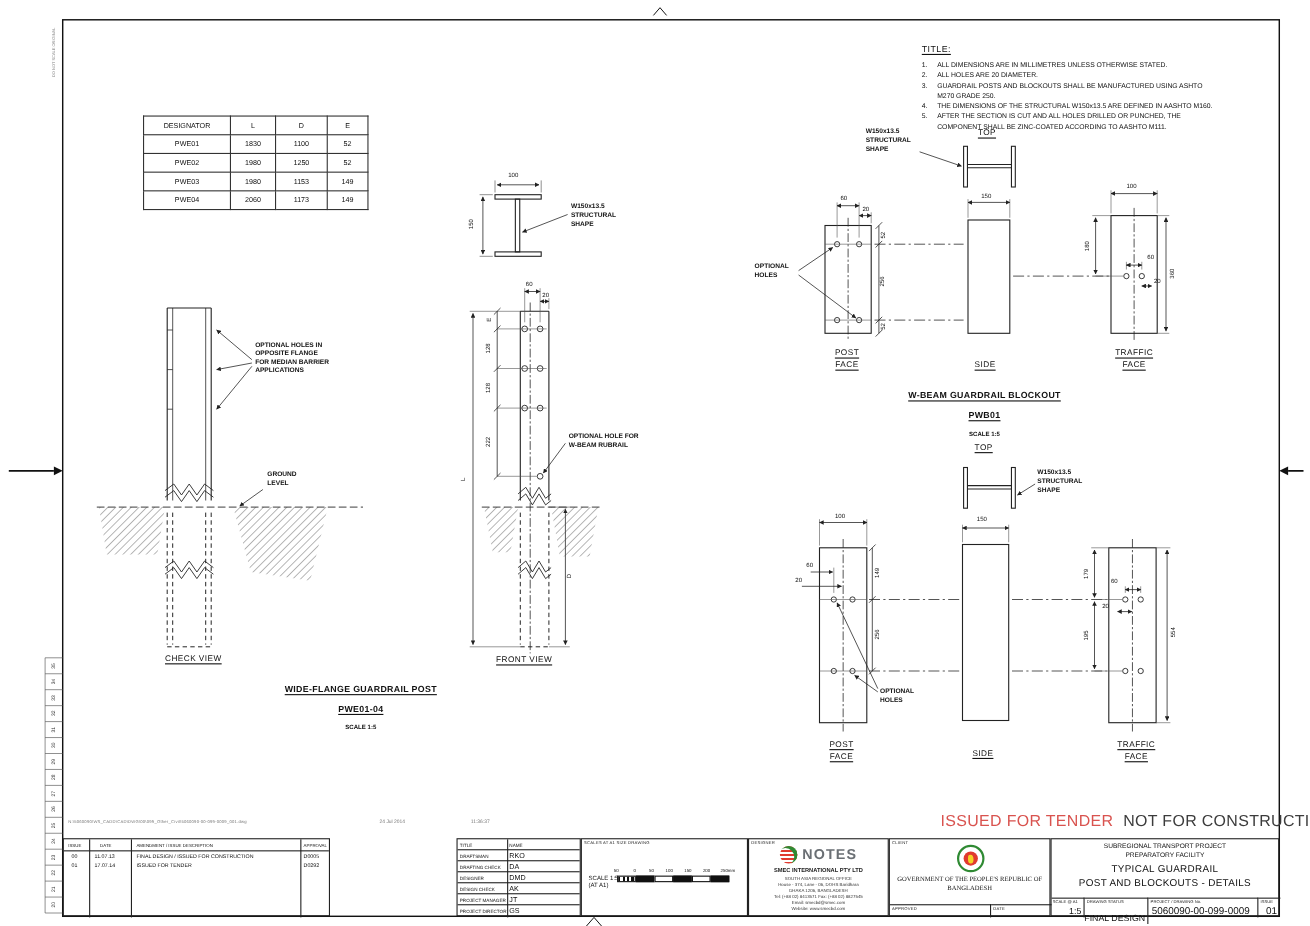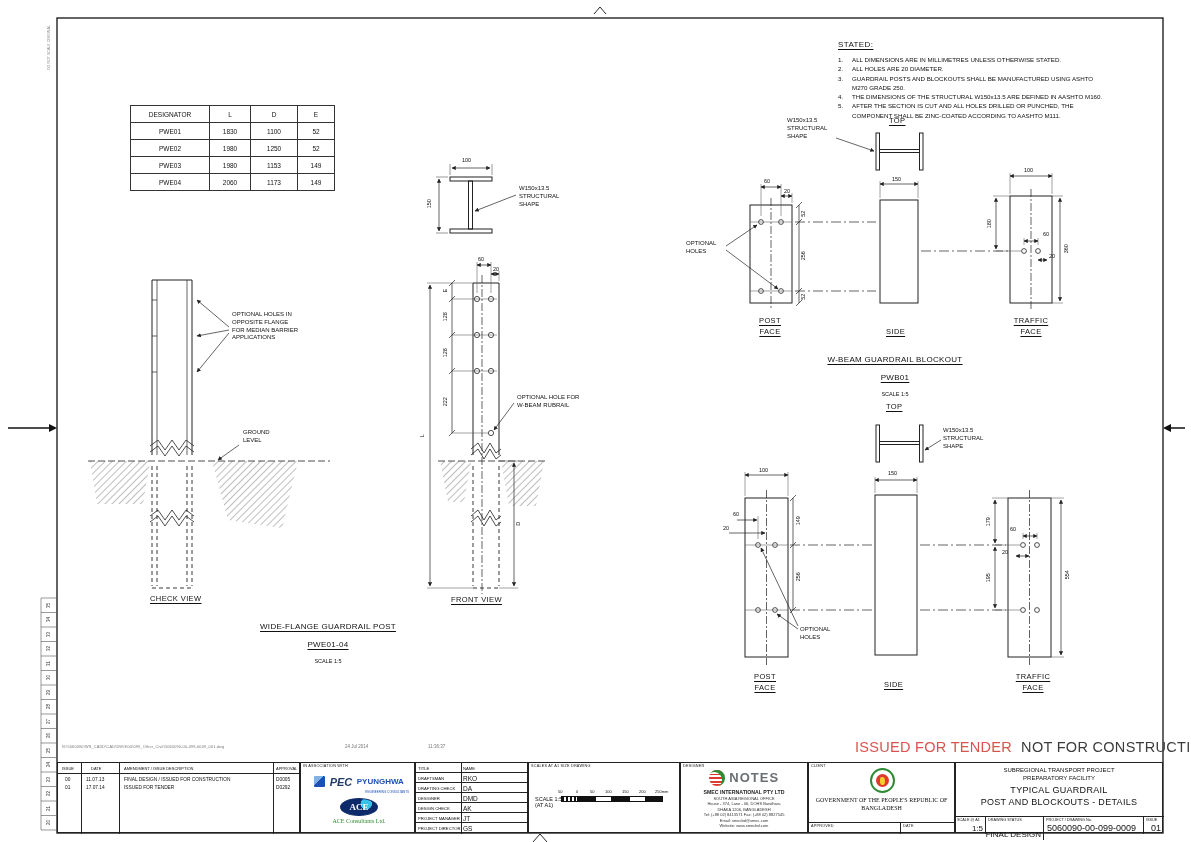--- a/index.html
+++ b/index.html
@@ -1,18 +1,18 @@
 <!DOCTYPE html>
 <html><head>
 <meta charset="utf-8">
 <style>
   html,body{margin:0;padding:0;background:#f4f4f2;}
   #sheet{position:relative;width:1191px;height:842px;background:#fff;font-family:"Liberation Sans",sans-serif;color:#111;overflow:hidden;}
   svg{position:absolute;left:0;top:0;pointer-events:none;}
-  .lbl{position:absolute;font-size:6px;line-height:1.3;color:#111;white-space:pre-line;}
+  .lbl{position:absolute;font-size:6px;line-height:1.3;color:#111;white-space:pre-line;font-weight:bold;}
   .dim{position:absolute;font-size:5.5px;line-height:1;color:#111;white-space:nowrap;}
   .rot{transform:rotate(-90deg);transform-origin:center;}
   .vlab{position:absolute;font-size:7.5px;letter-spacing:.4px;color:#111;text-decoration:underline;text-underline-offset:2px;white-space:pre-line;line-height:1.5;}
   .ttl{font-size:8px;letter-spacing:.3px;text-decoration:underline;text-underline-offset:2px;}
   .ctr{text-align:center;}
   
   #destab{position:absolute;left:130px;top:105px;border-collapse:collapse;}
   #destab td,#destab th{border:1px solid #333;font-weight:normal;font-size:6.5px;text-align:center;padding:0;height:16px;}
   
   #notes{position:absolute;left:838px;top:40px;width:300px;}
@@ -437,21 +437,21 @@
   <tr>
     <td>PWE04</td>
           <td>2060</td>
           <td>1173</td>
           <td>149</td>
   </tr>
 </tbody>
     </table>
 
 <div id="notes">
-  <div class="nt">STATED:</div>
+  <div class="nt">TITLE:</div>
   <div class="note-row">
         <span class="nn">1.</span>
         <span class="nx">ALL DIMENSIONS ARE IN MILLIMETRES UNLESS OTHERWISE STATED.</span>
       </div>
   <div class="note-row">
         <span class="nn">2.</span>
         <span class="nx">ALL HOLES ARE 20 DIAMETER.</span>
       </div>
   <div class="note-row">
         <span class="nn">3.</span>
@@ -537,33 +537,20 @@
     <span class="itab-v" style="left:7px;top:14px">00</span>
     <span class="itab-v" style="left:28px;top:14px">11.07.13</span>
     <span class="itab-v" style="left:66px;top:14px">FINAL DESIGN / ISSUED FOR CONSTRUCTION</span>
     <span class="itab-v" style="left:218px;top:14px">D0005</span>
     <span class="itab-v" style="left:7px;top:22px">01</span>
     <span class="itab-v" style="left:28px;top:22px">17.07.14</span>
     <span class="itab-v" style="left:66px;top:22px">ISSUED FOR TENDER</span>
     <span class="itab-v" style="left:218px;top:22px">D0292</span>
   </div>
 
-  <div class="cell" style="left:243px;top:0;width:115px;height:71px">
-    <span class="clab">IN ASSOCIATION WITH</span>
-    <div style="position:absolute;left:8px;top:9px;width:100px;text-align:center">
-      <span style="display:inline-block;width:11px;height:11px;background:linear-gradient(135deg,#7fb2e8 0 45%,#1d4fb8 45%);vertical-align:middle;border-radius:1px"></span>
-      <span style="font-size:11px;font-weight:bold;color:#223a66;font-style:italic;vertical-align:middle">PEC</span>
-      <span style="font-size:8px;font-weight:bold;color:#1d4fb8;vertical-align:middle">PYUNGHWA</span>
-      <div style="font-size:3px;color:#1d4fb8;margin-top:0;text-align:right">ENGINEERING CONSULTANTS</div>
-    </div>
-    <div style="position:absolute;left:8px;top:33px;width:100px;text-align:center">
-      <span style="display:inline-block;width:36px;height:16px;border:1.5px solid #0d2a6b;border-radius:50%;background:radial-gradient(circle at 70% 30%,#39c2e8 0 20%,#0d2a6b 21%);color:#fff;font-size:9px;font-weight:bold;font-family:'Liberation Serif',serif;line-height:16px">ACE</span>
-      <div class="serif" style="font-size:6px;color:#2e8b2e;margin-top:2px">ACE Consultants Ltd.</div>
-    </div>
-  </div>
 
   <div class="cell" style="left:358px;top:0;width:113px;height:71px">
     <div style="position:absolute;left:45px;top:0;width:1px;height:71px;background:#222"></div>
     <div class="prow" style="top:0;height:10px">
           <span class="ptitle" style="top:3px">TITLE</span>
           <span class="pname" style="font-size:4.2px;top:3px">NAME</span>
         </div>
     <div class="prow" style="top:10px;height:10px">
           <span class="ptitle" style="top:3px">DRAFTSMAN</span>
           <span class="pname">RKO</span>

